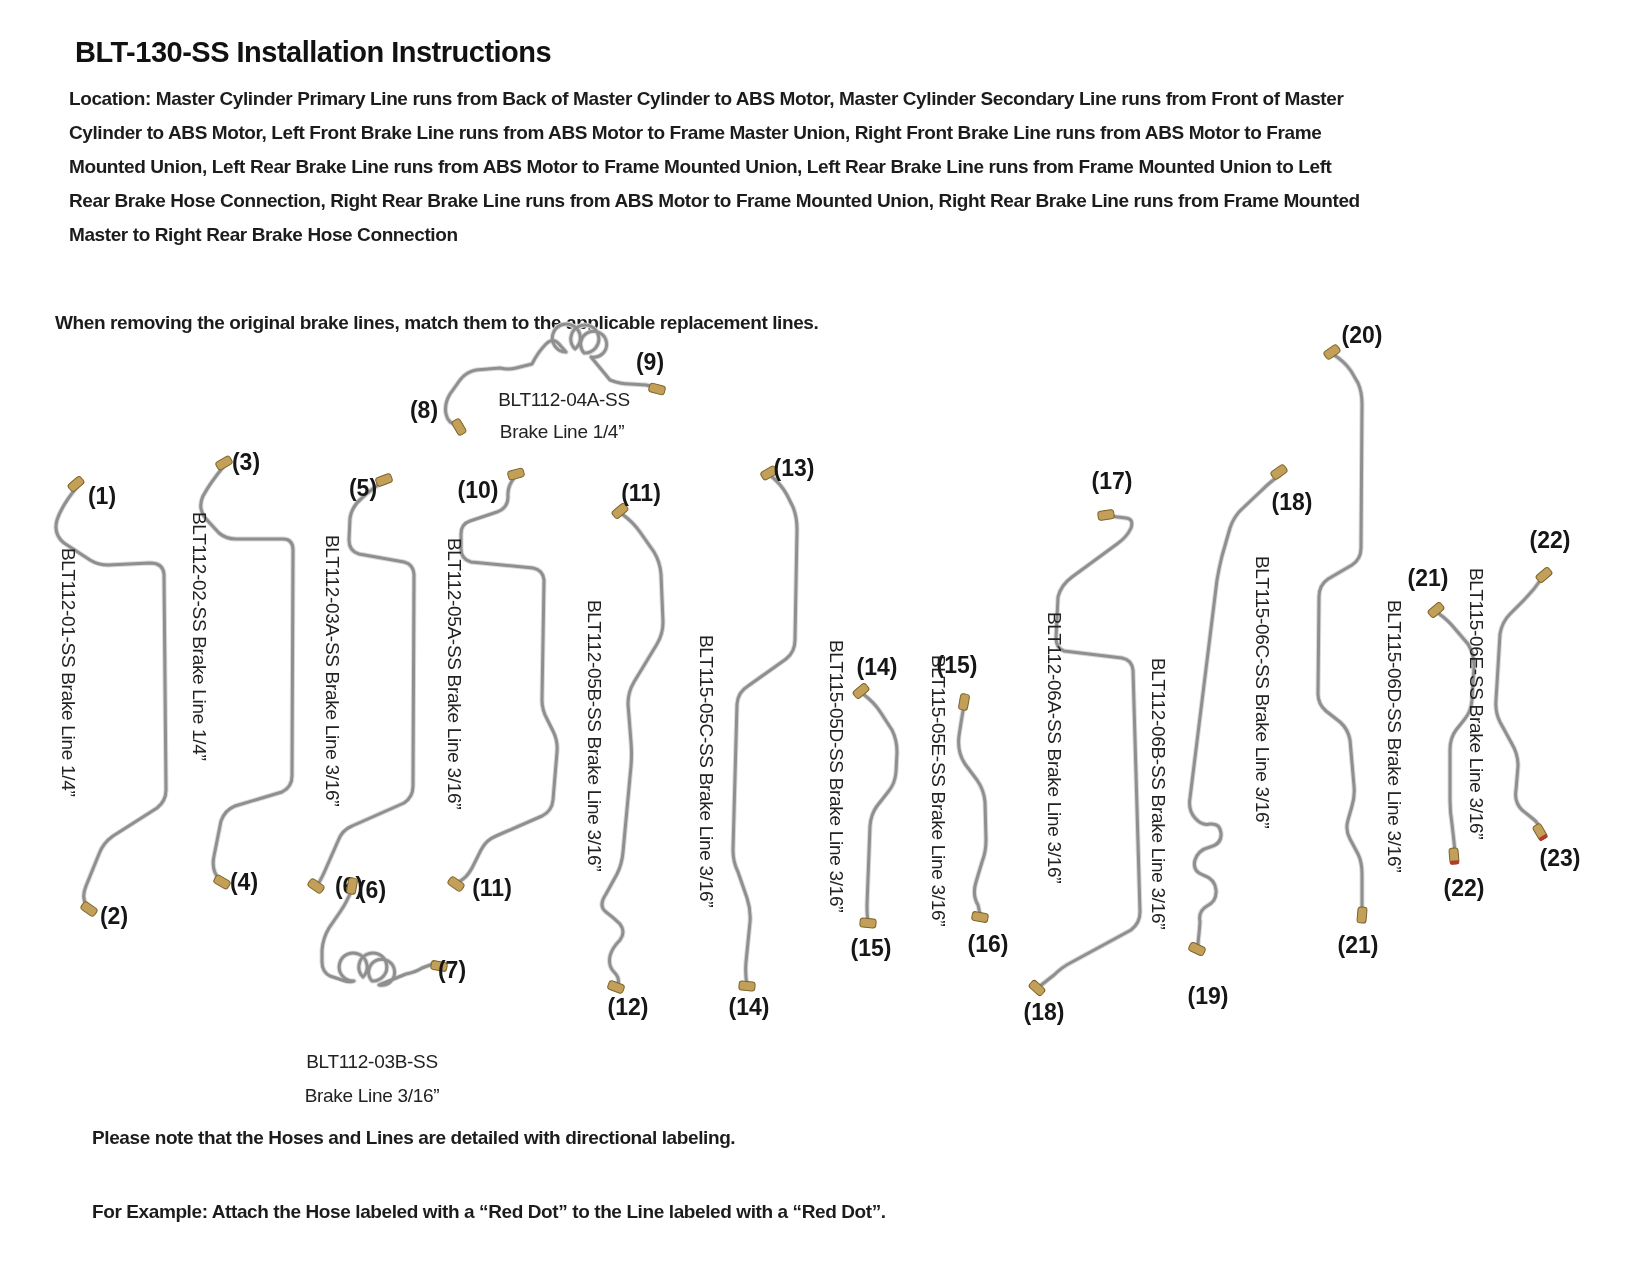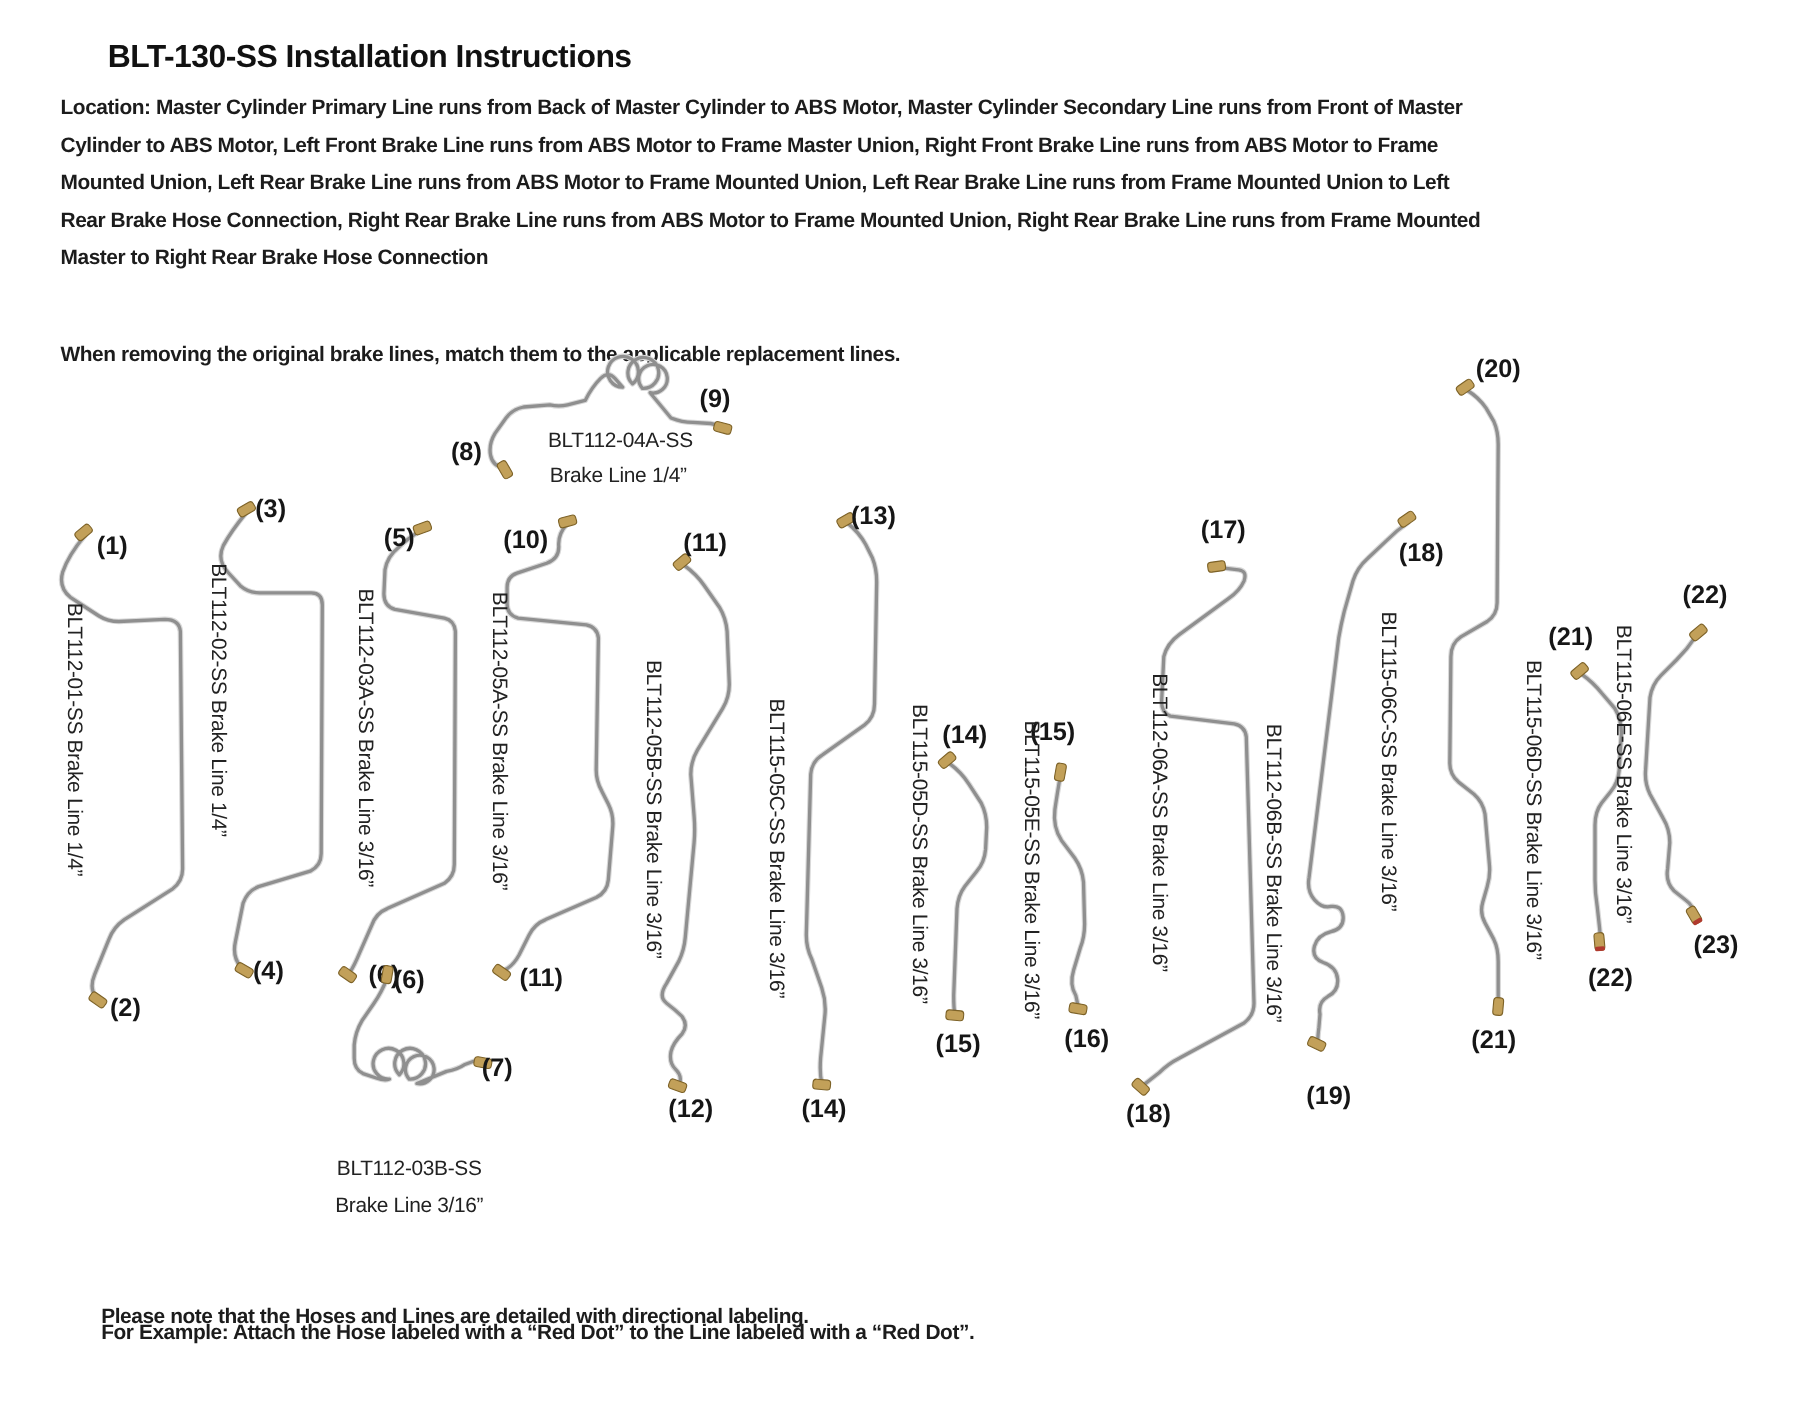--- a/index.html
+++ b/index.html
@@ -1,19 +1,19 @@
 <!DOCTYPE html>
 <html><head>
 <meta charset="utf-8">
 <style>
   html,body{margin:0;padding:0;background:#ffffff;}
   body{width:1650px;height:1275px;position:relative;font-family:"Liberation Sans",sans-serif;color:#1a1a1a;overflow:hidden;}
   .abs{position:absolute;white-space:nowrap;}
-  #title{left:75px;top:36px;font-size:29px;font-weight:bold;letter-spacing:-0.5px;color:#111;margin-left:23px;}
-  .paraline{left:55px;font-size:19px;font-weight:bold;letter-spacing:-0.4px;height:34px;line-height:34px;color:#1c1c1c;}
+  #title{left:75px;top:36px;font-size:29px;font-weight:bold;letter-spacing:-0.5px;color:#111;}
+  .paraline{left:69px;font-size:19px;font-weight:bold;letter-spacing:-0.4px;height:34px;line-height:34px;color:#1c1c1c;}
   #instruction{left:55px;top:306px;font-size:19px;font-weight:bold;letter-spacing:-0.4px;height:34px;line-height:34px;color:#1c1c1c;}
   .noteline{left:92px;font-size:19px;font-weight:bold;letter-spacing:-0.4px;height:28px;line-height:28px;color:#1c1c1c;}
   #diagram-svg{position:absolute;left:0;top:0;}
   .line-path{fill:none;stroke-width:3;stroke-linecap:round;stroke-linejoin:round;}
   .line-shadow{fill:none;stroke-width:5;stroke:#d9d9d9;stroke-linecap:round;stroke-linejoin:round;}
   .callout{font-family:"Liberation Sans",sans-serif;font-size:23px;font-weight:bold;fill:#161616;text-anchor:middle;}
   .plabel{font-family:"Liberation Sans",sans-serif;font-size:19px;fill:#222;letter-spacing:-0.3px;}
   .plabel.h{text-anchor:middle;}
 </style>
 </head>
@@ -224,14 +224,14 @@
       <g transform="translate(439,966) rotate(10)">
         <rect x="-8" y="-4.5" width="16" height="9" rx="3" fill="#c2a059" stroke="#7d6227" stroke-width="1"></rect>
       </g>
       <text x="372" y="898" class="callout">(6)</text>
       <text x="452" y="978" class="callout">(7)</text>
       <text x="372" y="1068" class="plabel h">BLT112-03B-SS</text>
       <text x="372" y="1102" class="plabel h">Brake Line 3/16”</text>
     </g>
   </svg>
 
-<div class="abs noteline" style="top:1184px">Please note that the Hoses and Lines are detailed with directional labeling.</div>
+<div class="abs noteline" style="top:1124px">Please note that the Hoses and Lines are detailed with directional labeling.</div>
 <div class="abs noteline" style="top:1198px">For Example: Attach the Hose labeled with a “Red Dot” to the Line labeled with a “Red Dot”.</div>
 
 </body></html>

